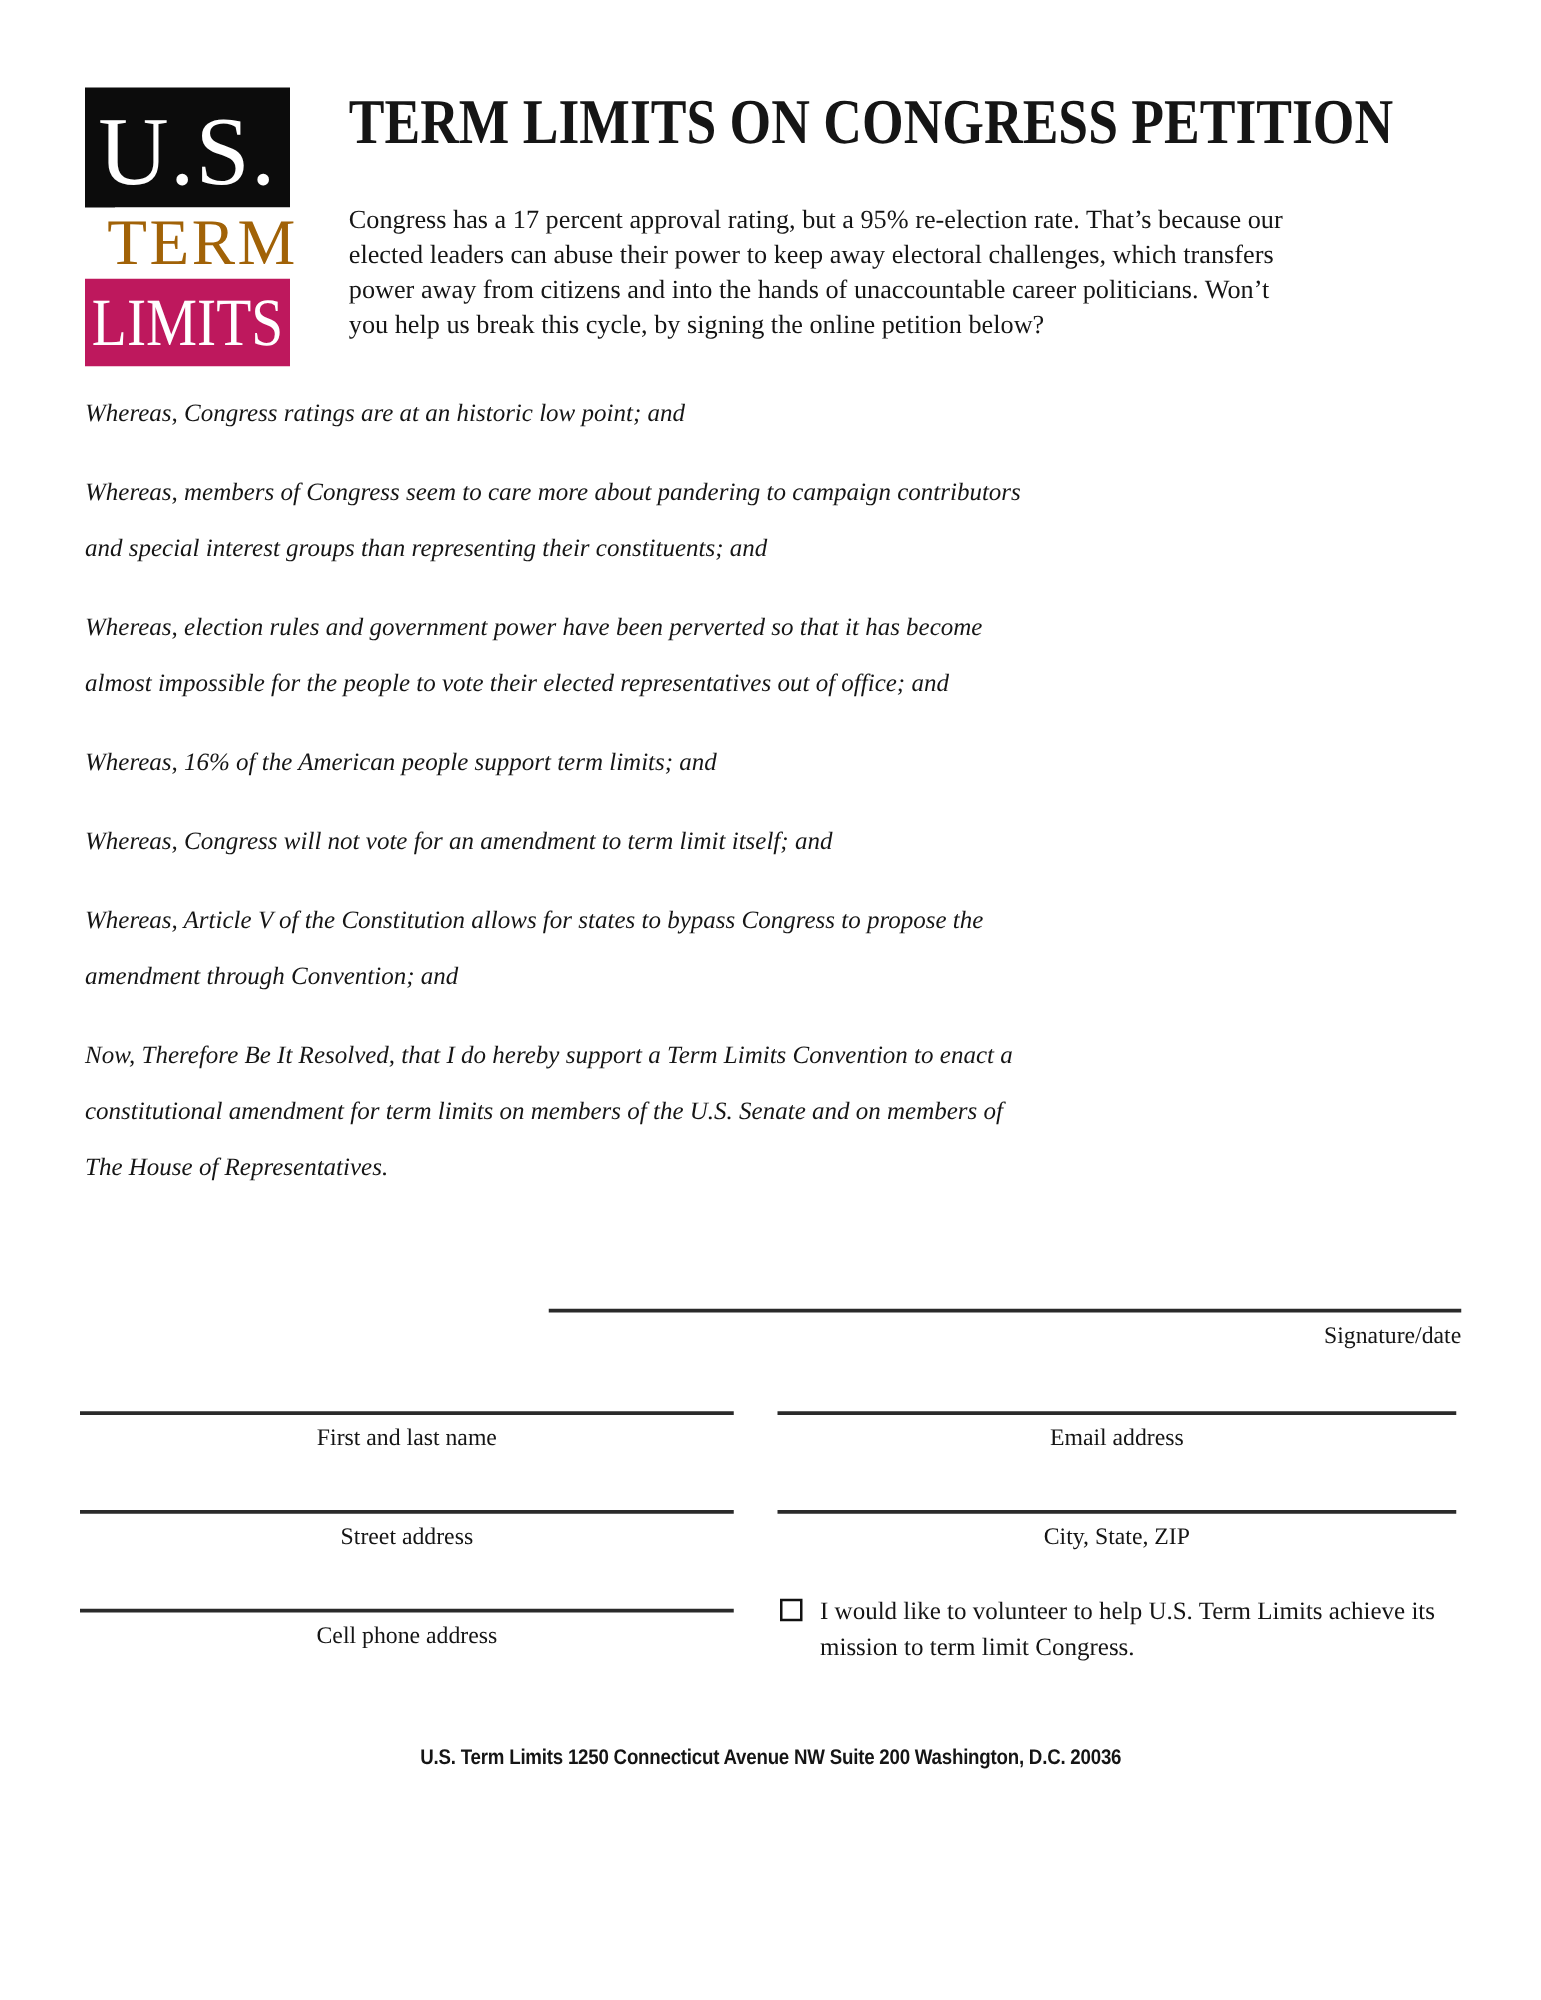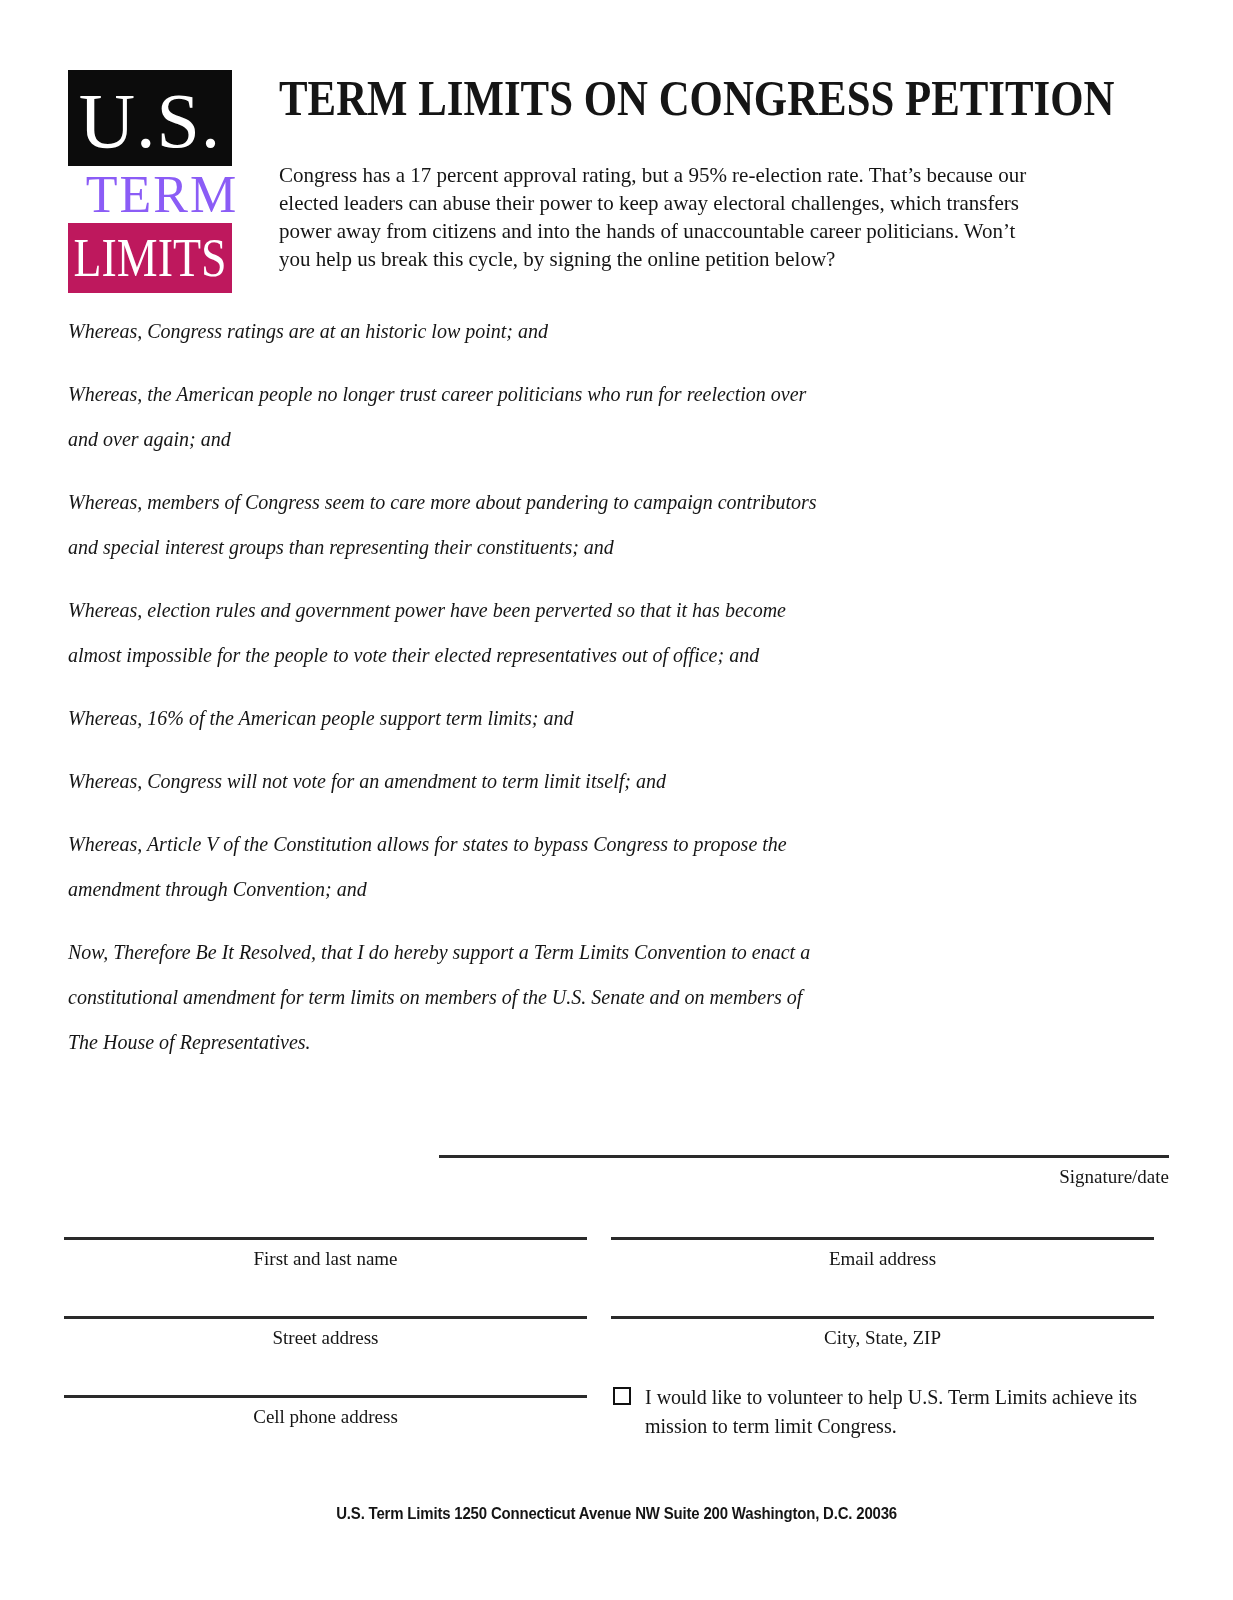--- a/index.html
+++ b/index.html
@@ -10,21 +10,21 @@
     position:relative; overflow:hidden;
   }
   
   .header { display:flex; padding:70px 68px 0 68px; gap:47px; }
   .logo { width:164px; flex:0 0 164px; height:223px; display:flex; flex-direction:column; }
   .logo-top {
     height:96px; background:#0c0c0c; color:#fff; display:flex; align-items:center; justify-content:center;
     font-size:78px; line-height:1; padding-top:6px; letter-spacing:1px;
   }
   .logo-mid {
-    height:57px; background:#fff; color:#8b5cf6; display:flex; align-items:center; justify-content:center;
+    height:57px; background:#fff; color:#a16207; display:flex; align-items:center; justify-content:center;
     font-size:52px; line-height:1; letter-spacing:2px;margin-left:24px;
   }
   .logo-bot {
     height:70px; background:#be185d; color:#fff; display:flex; align-items:center; justify-content:center;
     font-size:54px; line-height:1;
   }
   .logo-bot span { display:inline-block; transform:scaleX(0.85); }
   .header-text { flex:1 1 auto; padding-top:2px; }
   .doc-title {
     font-weight:bold; font-size:51px; line-height:1.04; white-space:nowrap;
@@ -38,21 +38,21 @@
   .clauses p {
     font-style:italic; font-size:20px; line-height:45px; margin-bottom:18px; white-space:pre-line;
   }
   
   .sig-block { margin:90px 68px 0 68px; }
   .sig-line { margin-left:371px; width:730px; border-top:3px solid #2a2a2a; height:0; }
   .sig-label { margin-left:371px; width:730px; text-align:right; font-size:19px; margin-top:8px; }
   .print-instruction { margin:16px 68px 0 68px; font-size:20px; }
   
   .form-grid {
-    margin:49px 0 0 64px; display:grid; grid-template-columns:523px 543px; column-gap:24px;
+    margin:49px 0 0 64px; display:grid; grid-template-columns:523px 543px; column-gap:35px;
   }
   .field { margin-bottom:46px; }
   .field-line { border-top:3px solid #2a2a2a; height:0; width:100%; }
   .field-label { text-align:center; font-size:19px; margin-top:8px; }
   .volunteer { display:flex; align-items:flex-start; position:relative; top:-12px; padding-left:2px; }
   .checkbox {
     width:18px; height:18px; border:2.5px solid #111; flex:0 0 18px; margin-top:4px; margin-right:14px;
     background:#fff;
   }
   .volunteer-text { font-size:20px; line-height:29px; white-space:pre-line; }
@@ -80,22 +80,20 @@
       <div class="doc-title">TERM LIMITS ON CONGRESS PETITION</div>
       <div class="intro">Congress has a 17 percent approval rating, but a 95% re-election rate. That’s because our
 elected leaders can abuse their power to keep away electoral challenges, which transfers
 power away from citizens and into the hands of unaccountable career politicians. Won’t
 you help us break this cycle, by signing the online petition below?</div>
     </div>
   </div>
 
   <div class="clauses">
     <p>Whereas, Congress ratings are at an historic low point; and</p>
-    <p>Whereas, the American people no longer trust career politicians who run for reelection over
-and over again; and</p>
     <p>Whereas, members of Congress seem to care more about pandering to campaign contributors
 and special interest groups than representing their constituents; and</p>
     <p>Whereas, election rules and government power have been perverted so that it has become
 almost impossible for the people to vote their elected representatives out of office; and</p>
     <p>Whereas, 16% of the American people support term limits; and</p>
     <p>Whereas, Congress will not vote for an amendment to term limit itself; and</p>
     <p>Whereas, Article V of the Constitution allows for states to bypass Congress to propose the
 amendment through Convention; and</p>
     <p>Now, Therefore Be It Resolved, that I do hereby support a Term Limits Convention to enact a
 constitutional amendment for term limits on members of the U.S. Senate and on members of

